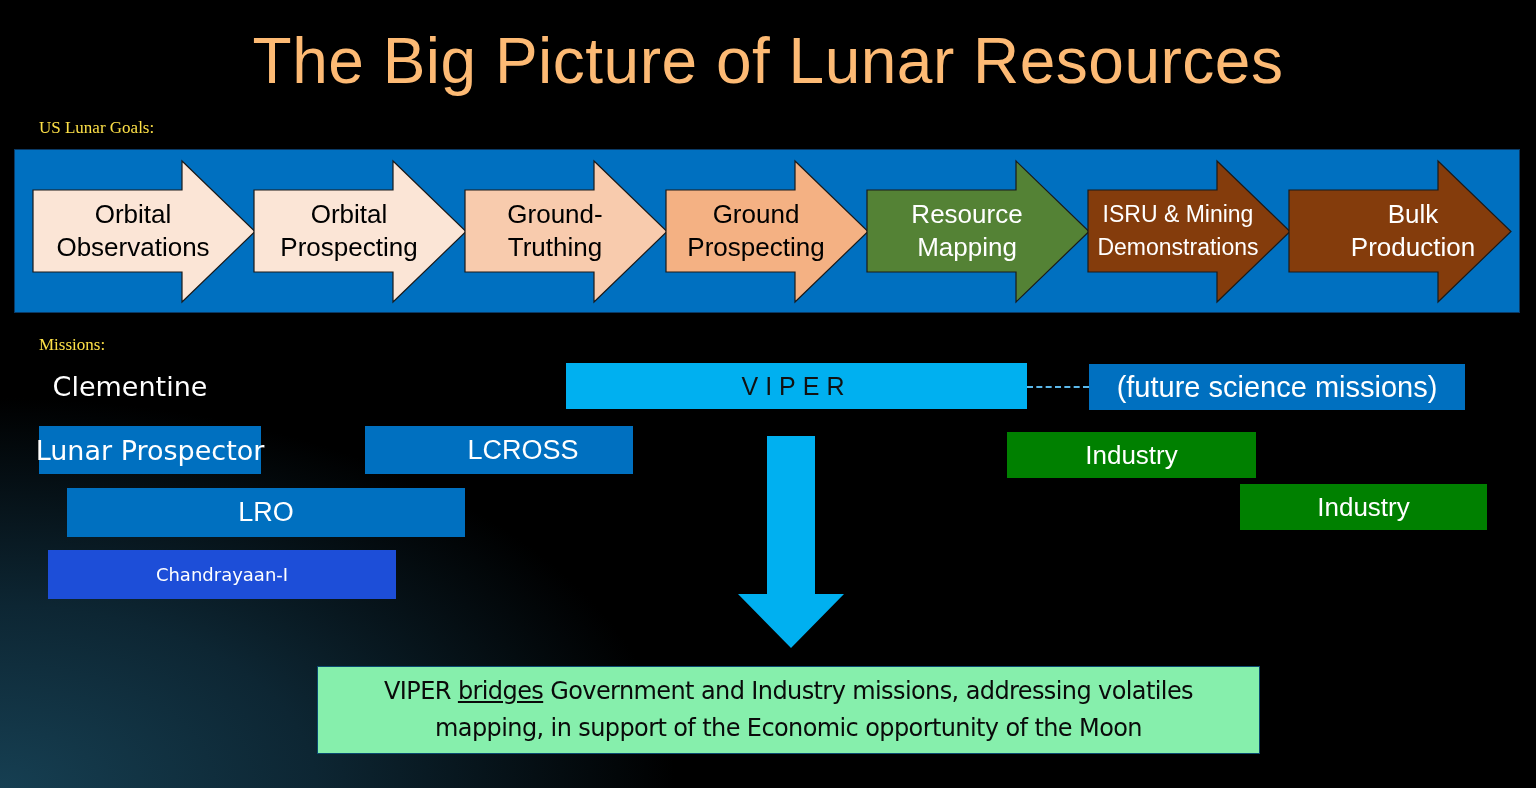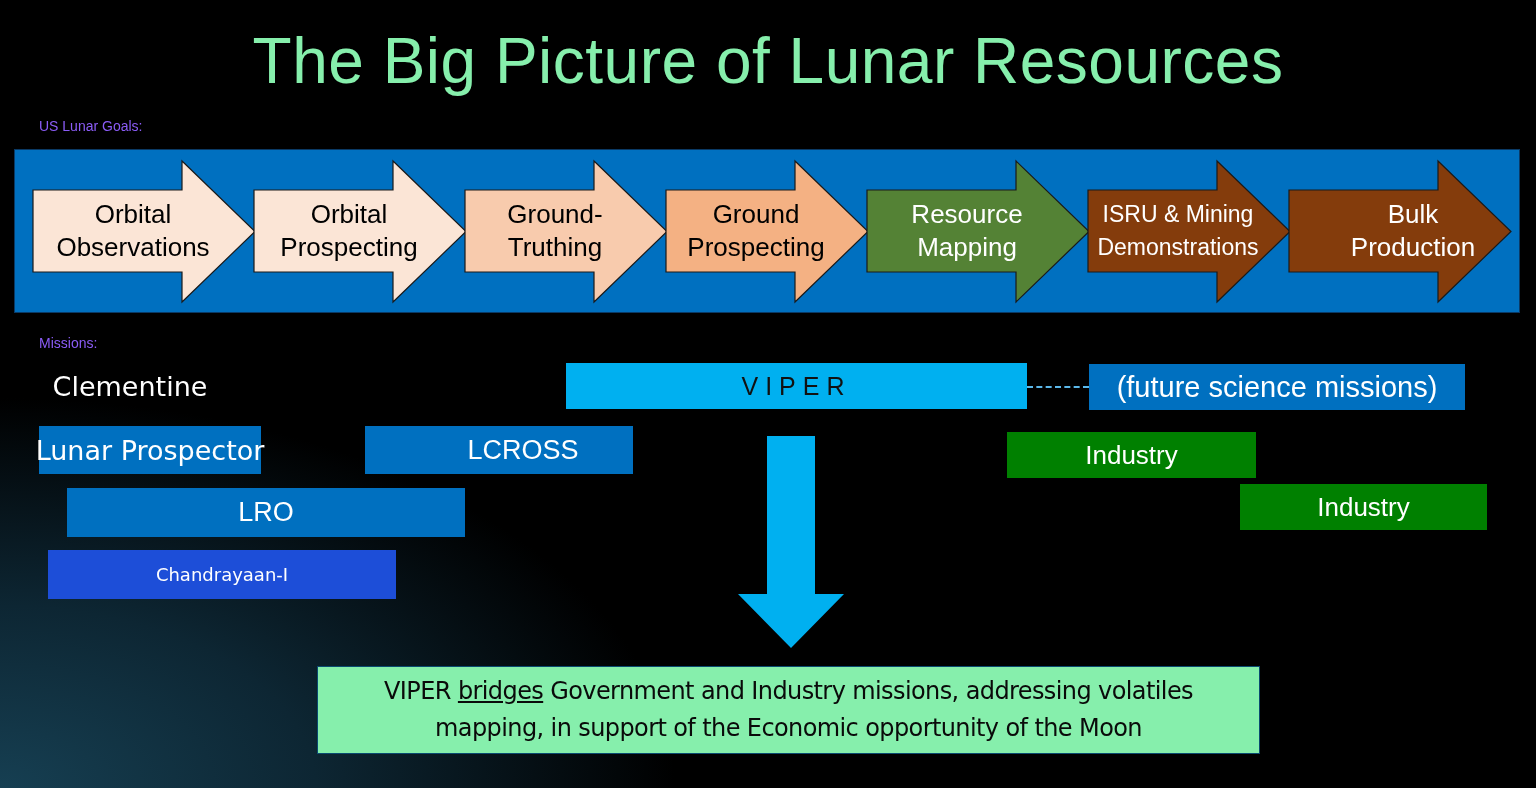--- a/index.html
+++ b/index.html
@@ -4,24 +4,24 @@
 <style>
   html, body { margin: 0; padding: 0; }
   body {
     width: 1536px; height: 788px; overflow: hidden; position: relative;
     background: radial-gradient(ellipse 900px 520px at 0% 100%, #163f52 0%, #0d2633 35%, #000000 75%), #000;
     font-family: "Liberation Sans", sans-serif;
   }
   .abs { position: absolute; }
   #title {
     left: 0; top: 22px; width: 1536px; text-align: center;
-    font-size: 64px; color: #86efac; letter-spacing: 0.5px; line-height: 78px;
+    font-size: 64px; color: #fdba74; letter-spacing: 0.5px; line-height: 78px;
   }
   .section-label {
-    font-family: Liberation Sans, sans-serif; font-size: 14px; color: #8b5cf6;
+    font-family: Liberation Serif, serif; font-size: 17px; color: #fde047;
   }
   #goals-label { left: 39px; top: 118px; }
   #missions-label { left: 39px; top: 335px; }
   #goals-band {
     left: 14px; top: 149px; width: 1506px; height: 164px;
     background: #0070c0; border: 1px solid #0a3a66; box-sizing: border-box;
   }
   .chevron { position: absolute; }
   .chevron svg { position: absolute; left: 0; top: 0; overflow: visible; }
   .chevron .lbl {

